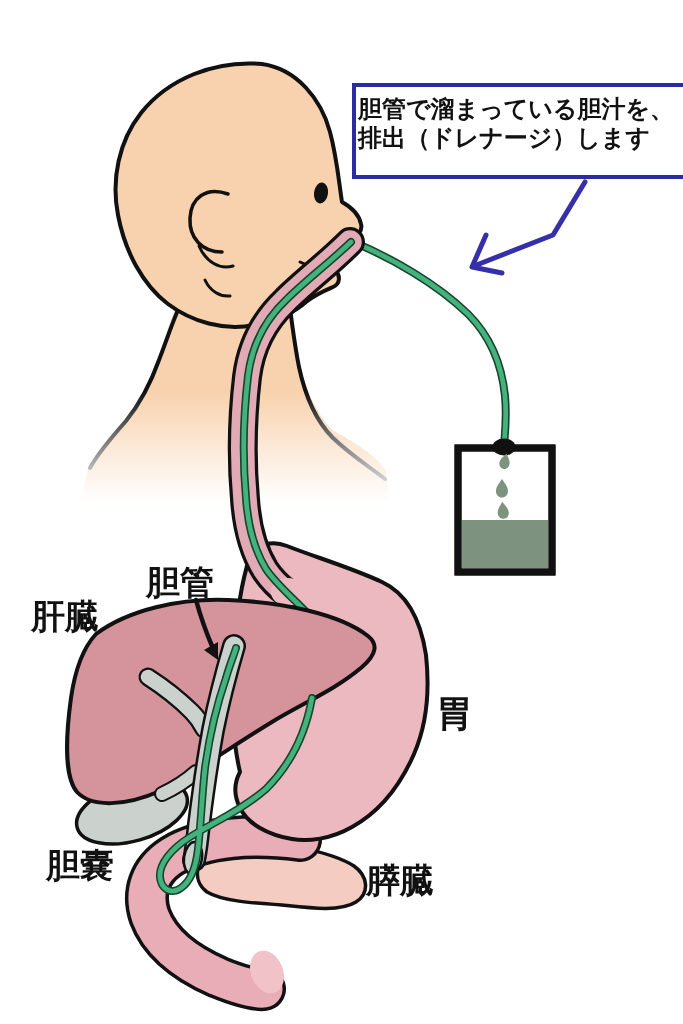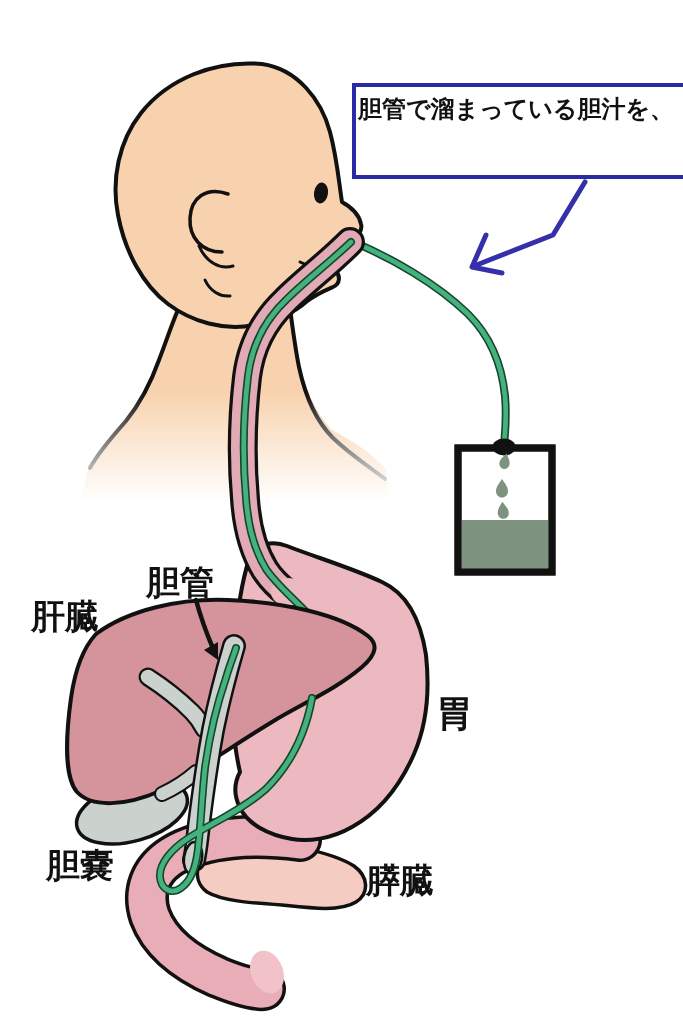--- a/index.html
+++ b/index.html
@@ -135,14 +135,15 @@
 
   <text class="organ-label" x="31" y="628">肝臓</text>
   <text class="organ-label" x="146" y="594">胆管</text>
   <text class="organ-label" x="46" y="877">胆嚢</text>
   <text class="organ-label big" x="436" y="726">胃</text>
   <text class="organ-label" x="366" y="892">膵臓</text>
 </svg>
 
   <div class="callout">
     <div class="line">胆管で溜まっている胆汁を、</div>
+    <div class="line">排出（ドレナージ）します</div>
   </div>
 </div>
 
 </body></html>

